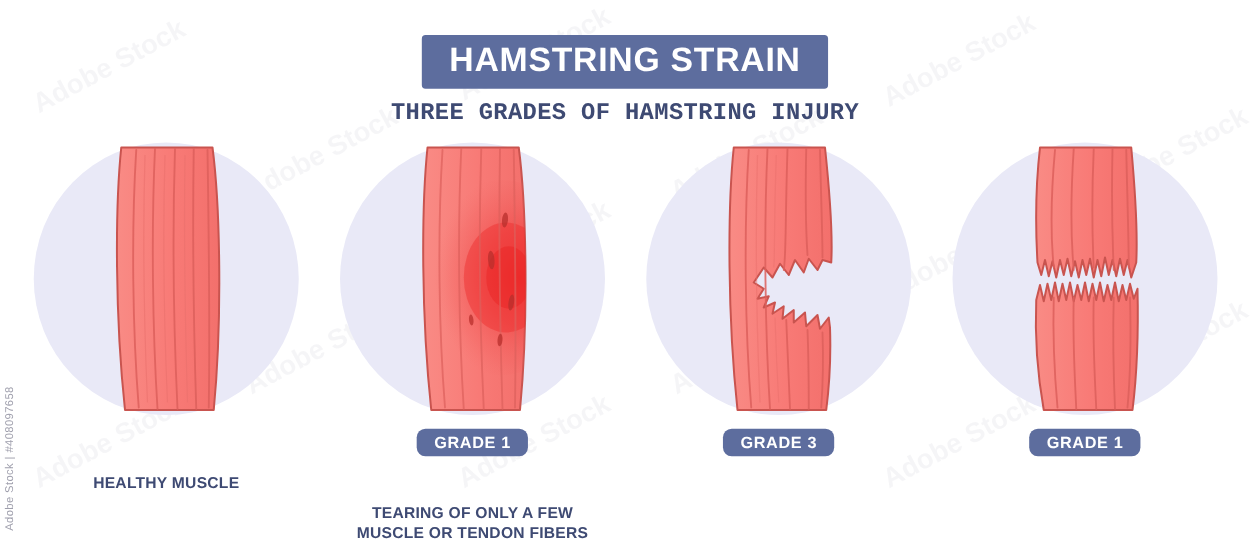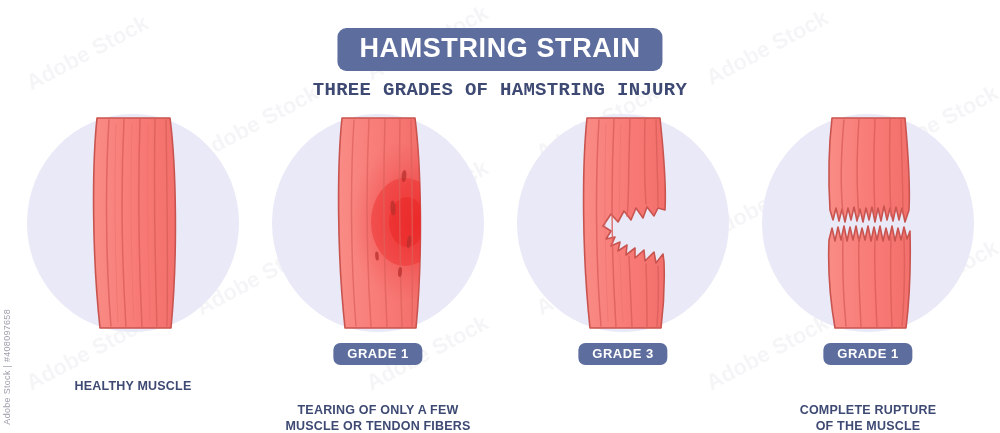--- a/index.html
+++ b/index.html
@@ -11,21 +11,21 @@
     overflow:hidden;
   }
   .stage { position:absolute; inset:0; }
 
   
   .title-badge {
     position:absolute;
     left:50%; top:28px;
     transform:translateX(-50%);
     background:#5d6d9e;
-    border-radius:9px;
+    border-radius:3px;
     padding:7px 22px 9px 22px;
     white-space:nowrap;
   }
   .title-badge span {
     color:#ffffff;
     font-size:27px;
     font-weight:bold;
     letter-spacing:0.6px;
     line-height:1;
     display:block;
@@ -312,19 +312,17 @@
           <path d="M116,134 C115,170 117,200 118,223"></path>
           <path d="M132,134 C131,170 133,200 134,223"></path>
           <path d="M148,134 C147,170 148,200 149,223"></path>
           <path d="M161,134 C162,170 161,200 159,222"></path>
         </g>
       </svg>
     </div>
     <div class="grade-badge">
       <span>GRADE 1</span>
     </div>
-    <div class="caption">COMPLETE RUPTURE
-OF THE MUSCLE</div>
   </div>
 
   <div class="wm-side">Adobe Stock | #408097658</div>
 
 </div>
 
 </body></html>

